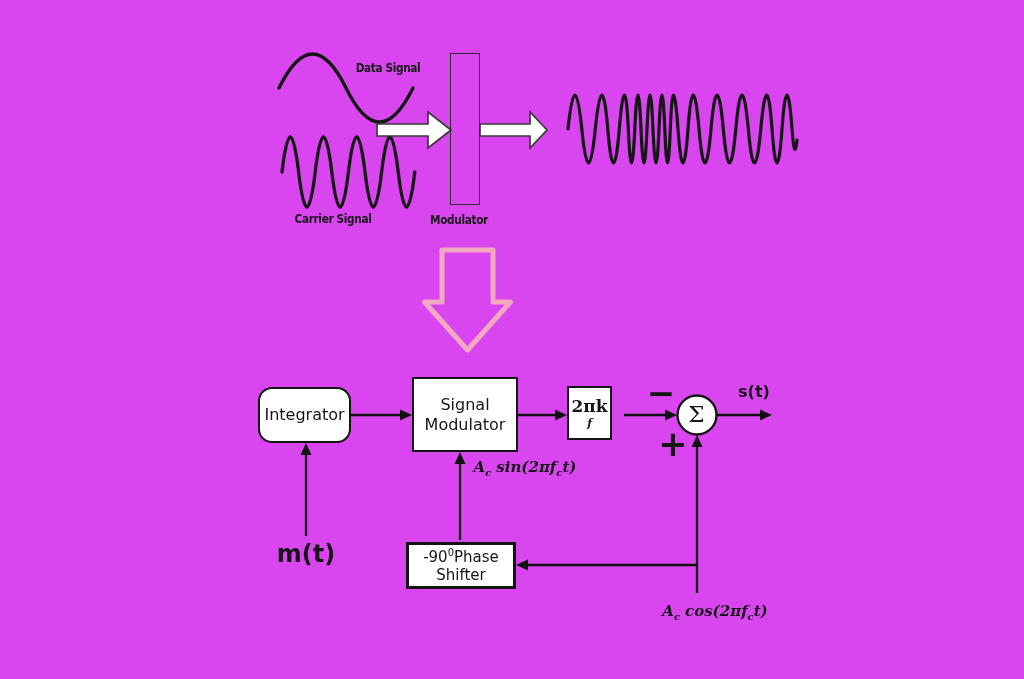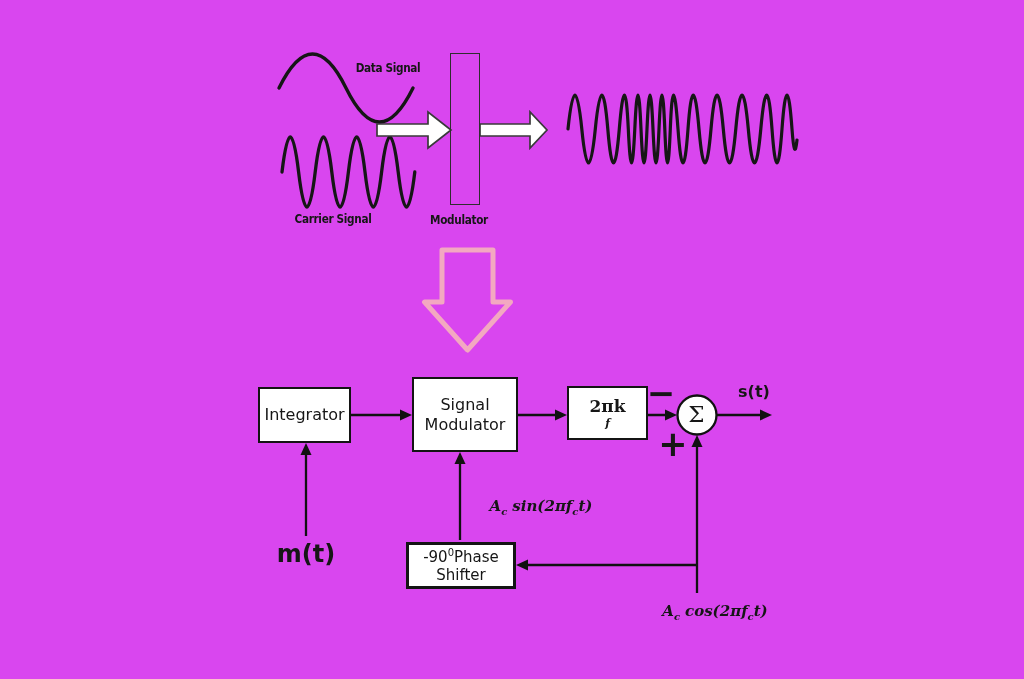--- a/index.html
+++ b/index.html
@@ -69,48 +69,48 @@
       <polygon points="516,565 528,559.5 528,570.5"></polygon>
     </g>
     <circle cx="697" cy="415" r="19.5" fill="#fefefe" stroke="#111111" stroke-width="2.3"></circle>
   </svg>
 
   <div class="box" style="left:450px;top:53px;width:30px;height:152px;border:1.6px solid #2e2e2e;background:transparent;"></div>
   <div class="lbl toplabel" style="left:340px;top:60px;width:96px;">Data Signal</div>
   <div class="lbl toplabel" style="left:285px;top:211px;width:96px;">Carrier Signal</div>
   <div class="lbl toplabel" style="left:411px;top:212px;width:96px;">Modulator</div>
 
-  <div class="box" style="left:258px;top:387px;width:93px;height:56px;font-size:16px;">
+  <div class="box" style="left:258px;top:387px;width:93px;height:56px;font-size:16px;border-radius:14px;">
     <span>Integrator</span>
   </div>
 
   <div class="box" style="left:412px;top:377px;width:106px;height:75px;font-size:16px;">
     <span>Signal</span>
     <span>Modulator</span>
   </div>
 
-  <div class="box serifbox" style="left:567px;top:386px;width:81px;height:54px;">
+  <div class="box serifbox" style="left:567px;top:386px;width:45px;height:54px;">
     <span>2πk</span>
       <sub>f</sub>
   </div>
 
   <div class="box phasebox" style="left:406px;top:542px;width:110px;height:47px;">
     <span>
       <span>-90</span><sup>0</sup><span class="w2">Phase</span>
     </span>
     <span>Shifter</span>
   </div>
 
   <div class="sigma" style="left:681px;top:399px;width:31px;height:31px;">Σ</div>
   <div class="sign" style="left:646px;top:378px;width:30px;height:30px;font-size:34px;line-height:30px;">−</div>
   <div class="sign" style="left:657px;top:424px;width:32px;height:40px;font-size:35px;line-height:40px;font-weight:600;">+</div>
 
   <div class="lbl bold-io" style="left:276px;top:540px;width:60px;">m(t)</div>
   <div class="lbl bold-io" style="left:728px;top:382px;width:52px;font-size:16px;text-align:center;">s(t)</div>
 
-  <div class="lbl math" style="left:460px;top:497px;width:130px;padding-left:16px;">
+  <div class="lbl math" style="left:460px;top:458px;width:130px;">
     <span>A</span><sub>c</sub><span class="fn">sin(2π</span><span>f</span><sub>c</sub><span>t)</span>
   </div>
   <div class="lbl math" style="left:650px;top:602px;width:130px;">
     <span>A</span><sub>c</sub><span class="fn">cos(2π</span><span>f</span><sub>c</sub><span>t)</span>
   </div>
 
 </div>
 
 </body></html>

